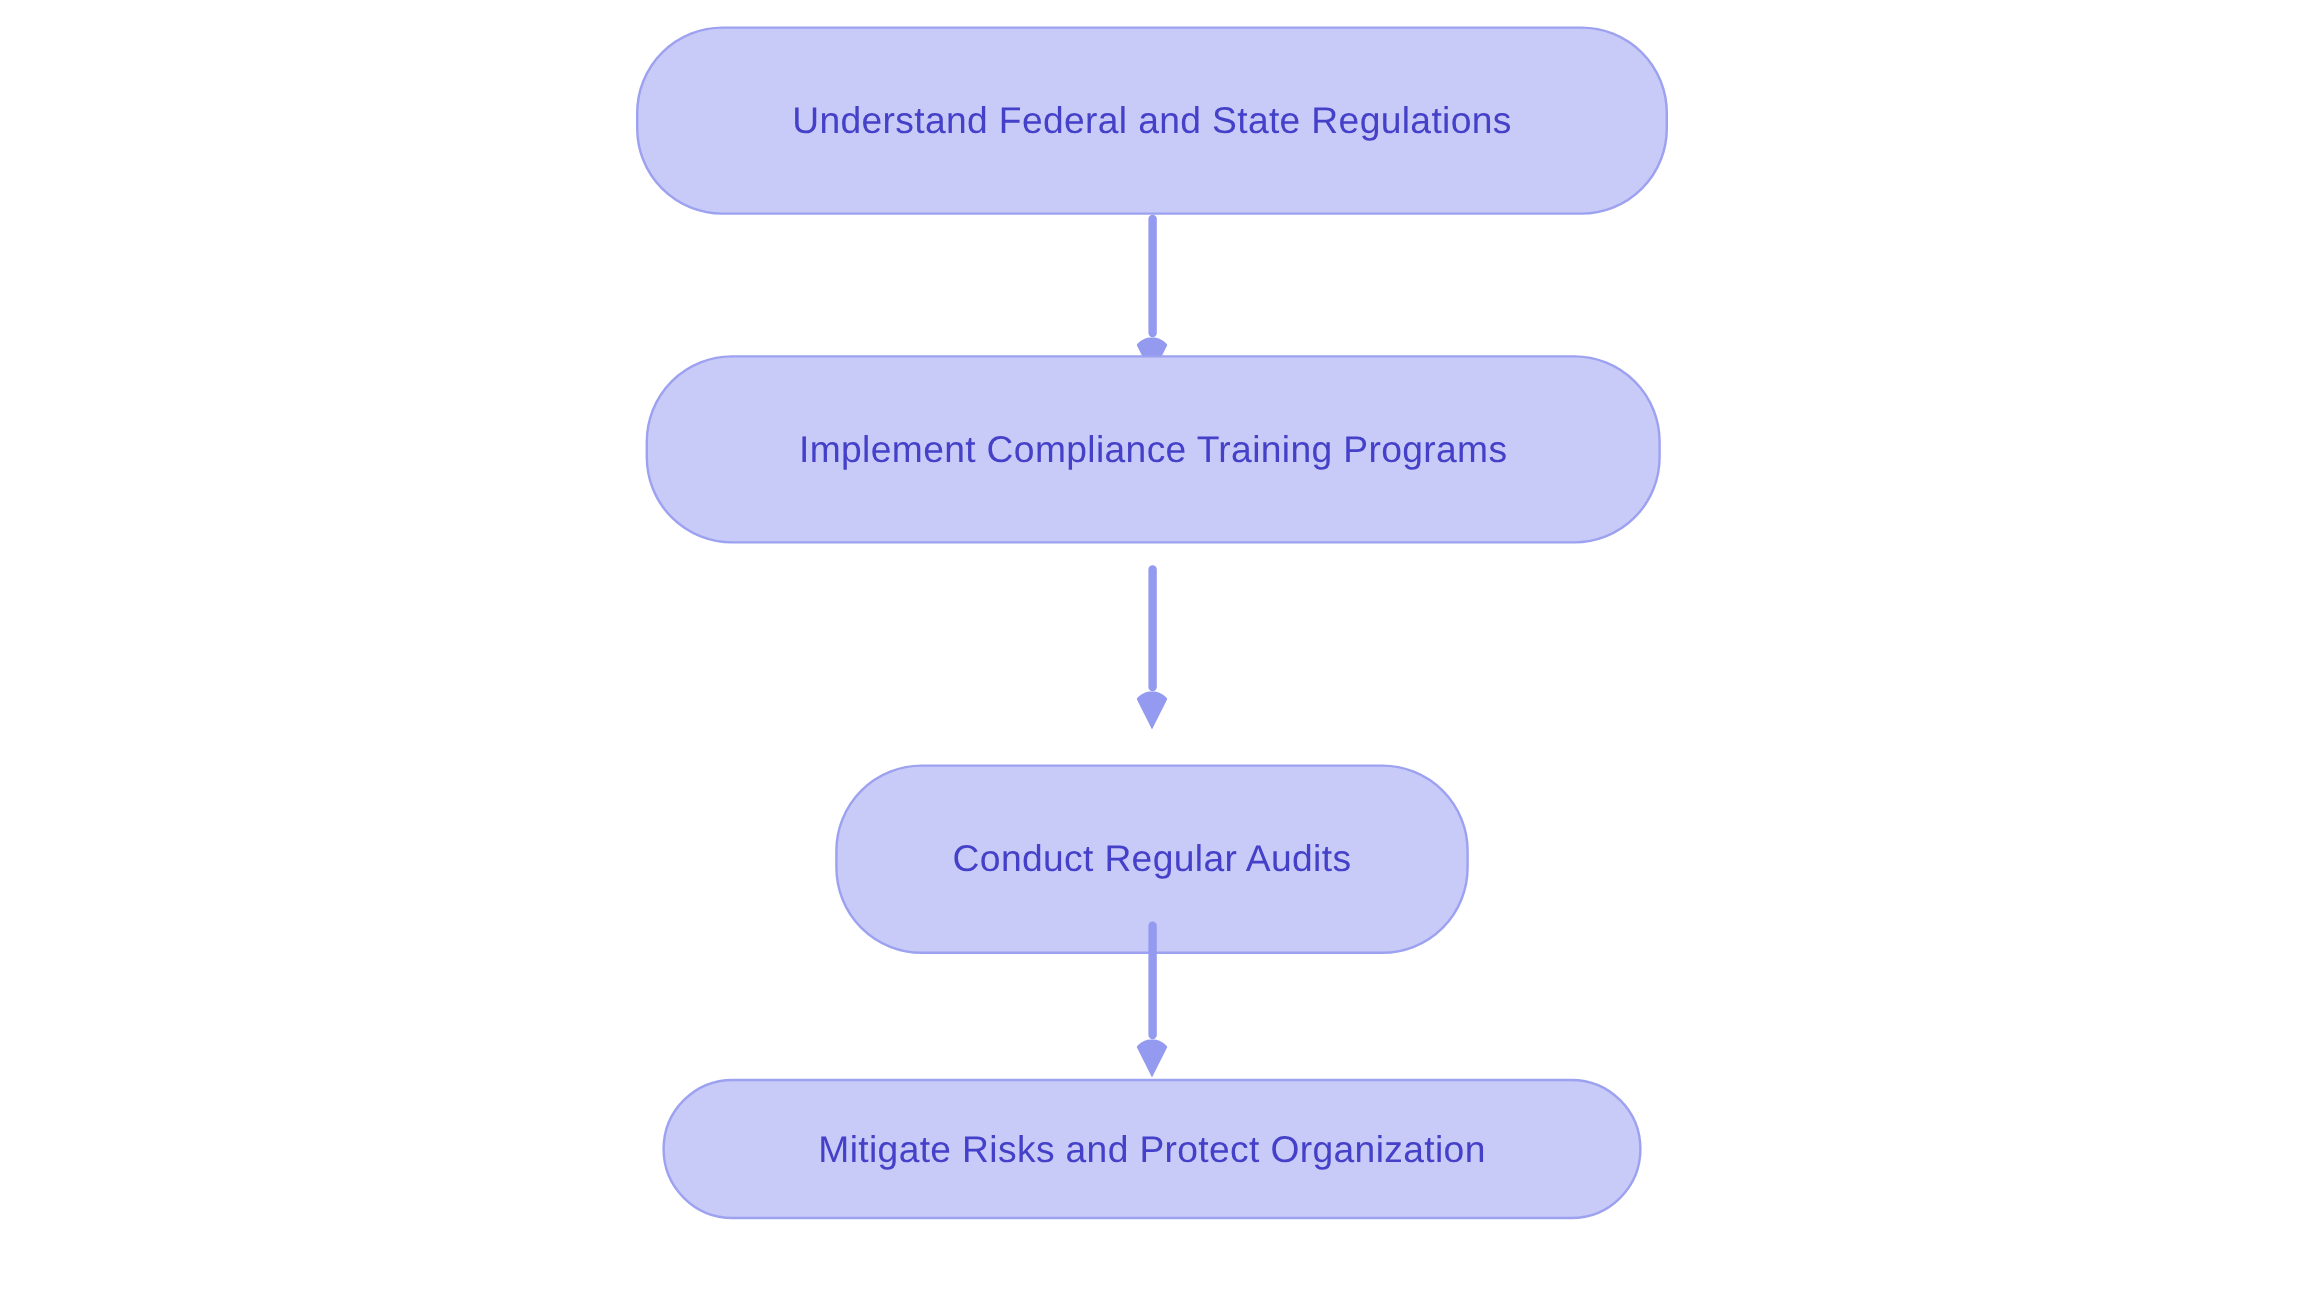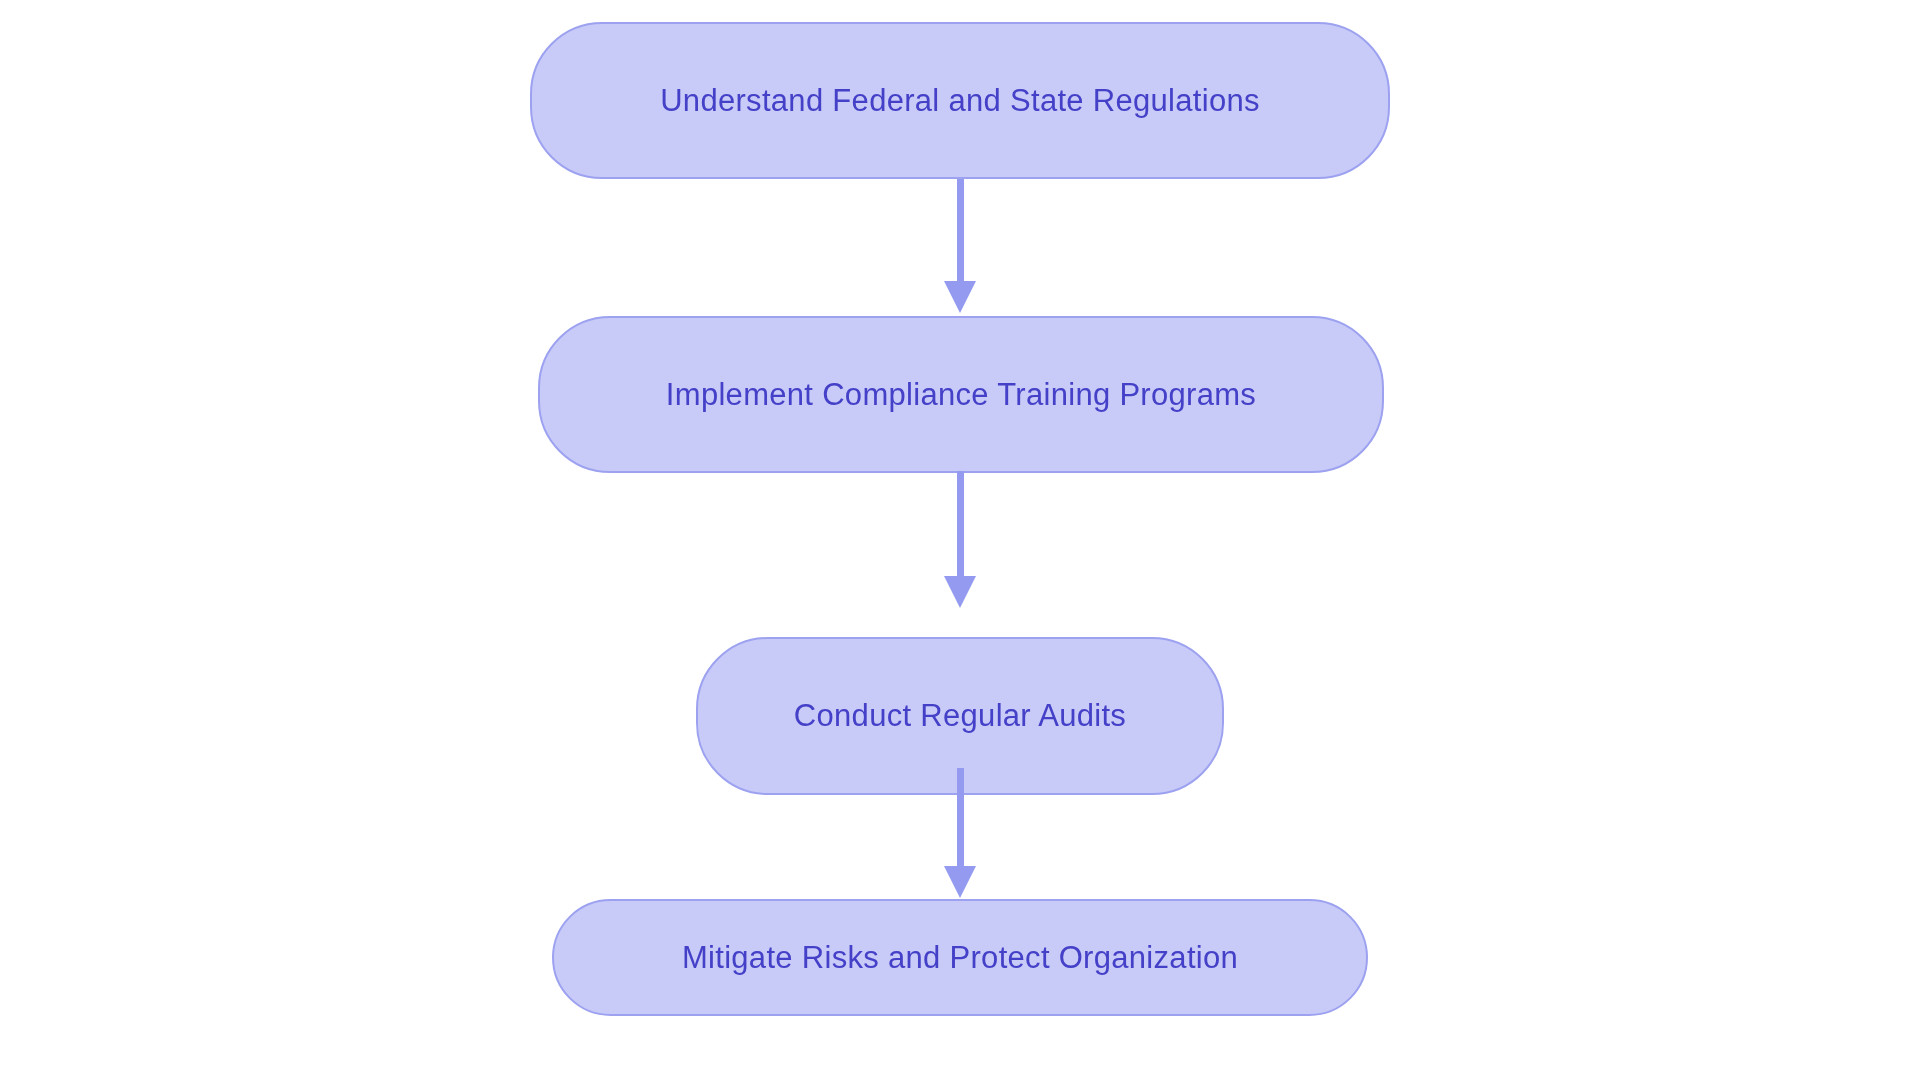--- a/index.html
+++ b/index.html
@@ -2,21 +2,21 @@
 <html style="--background: #ffffff; --node-fill: #c8caf8; --node-border: #9da2f0; --text-color: #4440c8; --arrow-color: #939af0;"><head>
 <meta charset="utf-8">
 <style>
   :root {
     --background: #ffffff;
     --node-fill: #c8caf8;
     --node-border: #9da2f0;
     --text-color: #4440c8;
     --arrow-color: #939af0;
   }
-  * { margin: 0; padding: 0; box-sizing: border-box; }
+  * { margin: 0; padding: 0; box-sizing: border-box; border-radius: 20px; }
   html, body {
     background: var(--background);
     font-family: "Liberation Sans", sans-serif;
   }
   .canvas {
     position: relative;
     width: 1920px;
     height: 1083px;
     background: var(--background);
     overflow: hidden;
@@ -31,21 +31,21 @@
     border-radius: 72px;
   }
   .node-label {
     font-size: 31px;
     font-weight: 400;
     letter-spacing: 0.3px;
     color: var(--text-color);
     white-space: nowrap;
   }
   .node-1 { left: 530px; top: 22px;  width: 860px; height: 157px; }
-  .node-2 { left: 538px; top: 316px; width: 846px; height: 157px; justify-content: center; }
+  .node-2 { left: 538px; top: 296px; width: 846px; height: 157px; justify-content: center; }
   .node-3 { left: 696px; top: 609px; width: 528px; height: 158px; margin-top: 28px; }
   .node-4 { left: 552px; top: 899px; width: 816px; height: 117px; }
   .connector {
     position: absolute;
     left: 944px;
     width: 32px;
     display: flex;
     flex-direction: column;
     align-items: center;
   }

